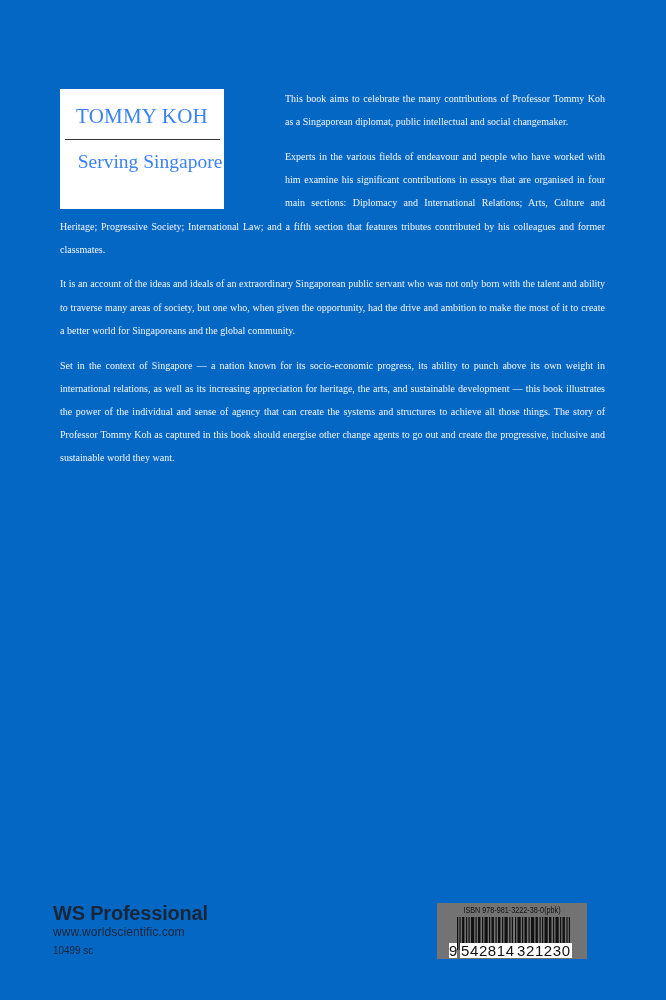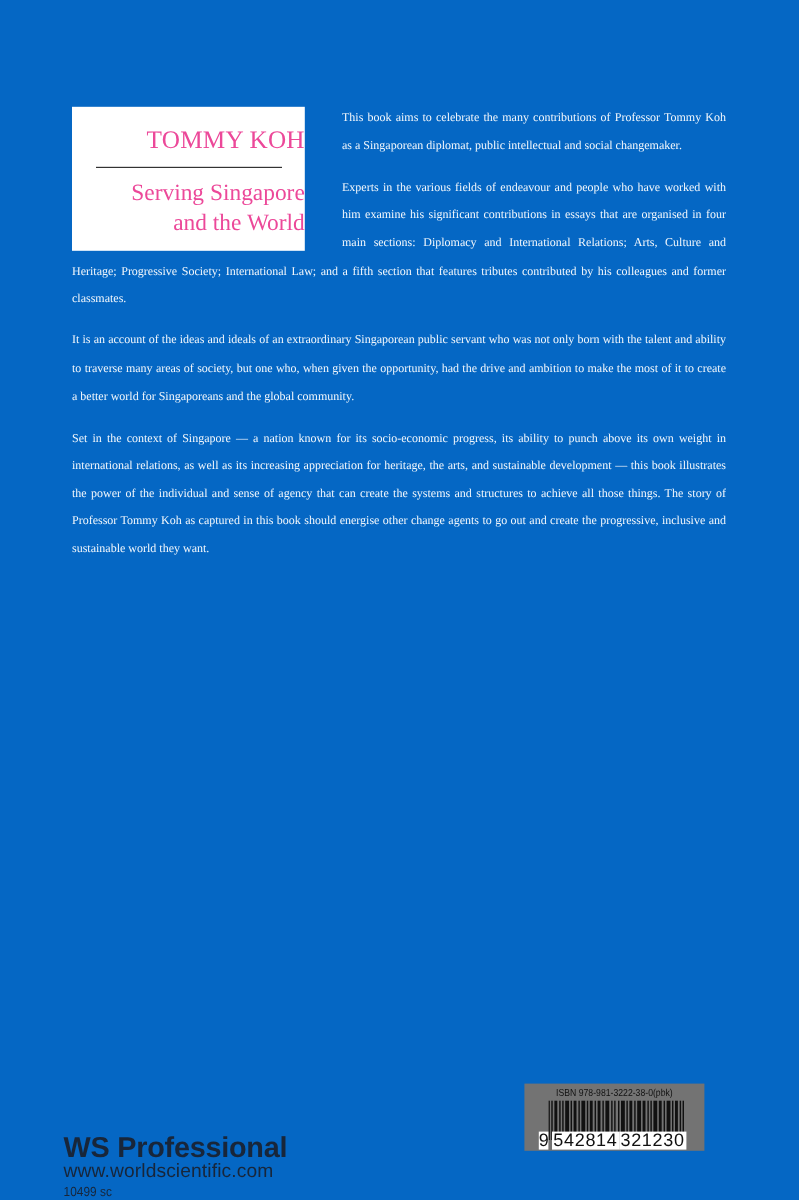--- a/index.html
+++ b/index.html
@@ -12,25 +12,25 @@
       background: #0567c4;
       position: relative;
       overflow: hidden;
       font-family: "DejaVu Serif", "Liberation Serif", serif;
       color: #f4f8fc;
     }
     .title-box {
       position: absolute;
       left: 60px;
       top: 89px;
-      width: 194px;
+      width: 164px;
       height: 120px;
       background: #ffffff;
-      color: #ec4899;
-      text-align: right;
+      color: #3b82f6;
+      text-align: center;
       font-family: "Liberation Serif", "DejaVu Serif", serif;
       box-sizing: border-box;
     }
     .title-box .author {
       font-size: 21px;
       letter-spacing: 0.2px;
       margin-top: 15px;
       line-height: 24px;
     }
     .title-box .rule {
@@ -65,28 +65,27 @@
       font-size: 10px;
     }
     .publisher {
       position: absolute;
       left: 53px;
       top: 902px;
       font-family: "Liberation Sans", "DejaVu Sans", sans-serif;
       color: #18263a;
     }
     .publisher .imprint {
-      font-size: 24px;
+      font-size: 20px;
       font-weight: bold;
       line-height: 22px;
       letter-spacing: -0.2px;
-      margin-top: 44px;
     }
     .publisher .url {
-      font-size: 16px;
+      font-size: 12px;
       line-height: 17px;
       letter-spacing: 0.1px;
     }
     .publisher .code {
       font-size: 11px;
       line-height: 14px;
       margin-top: 2px;
       transform: scaleX(0.9);
       transform-origin: left;
     }
@@ -150,21 +149,20 @@
     }
   </style>
 </head>
 <body>
 
 <div class="title-box">
   <div class="author">TOMMY KOH</div>
   <div class="rule"></div>
   <div class="subtitle">
     <div>Serving Singapore</div>
-    <div>and the World</div>
   </div>
 </div>
 
 <div class="body-text">
   <div class="float-spacer"></div>
   <p>This book aims to celebrate the many contributions of Professor Tommy Koh as a Singaporean diplomat, public intellectual and social changemaker.</p>
   <p>Experts in the various fields of endeavour and people who have worked with him examine his significant contributions in essays that are organised in four main sections: Diplomacy and International Relations; Arts, Culture and Heritage; Progressive Society; International Law; and a fifth section that features tributes contributed by his colleagues and former classmates.</p>
   <p>It is an account of the ideas and ideals of an extraordinary Singaporean public servant who was not only born with the talent and ability to traverse many areas of society, but one who, when given the opportunity, had the drive and ambition to make the most of it to create a better world for Singaporeans and the global community.</p>
   <p>Set in the context of Singapore — a nation known for its socio-economic progress, its ability to punch above its own weight in international relations, as well as its increasing appreciation for heritage, the arts, and sustainable development — this book illustrates the power of the individual and sense of agency that can create the systems and structures to achieve all those things. The story of Professor Tommy Koh as captured in this book should energise other change agents to go out and create the progressive, inclusive and sustainable world they want.</p>
 </div>

